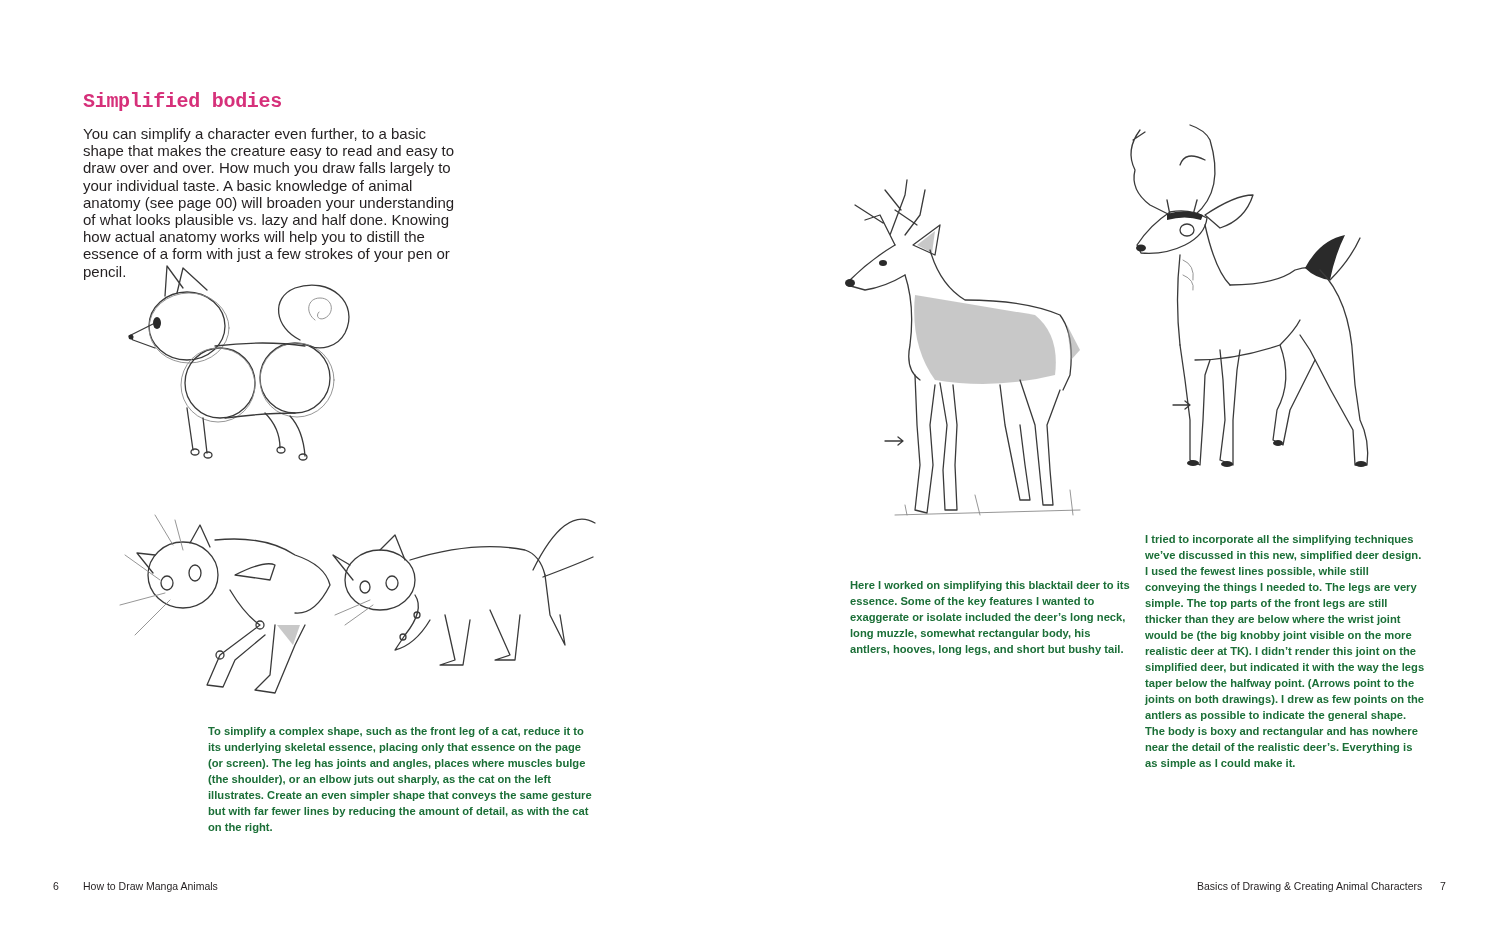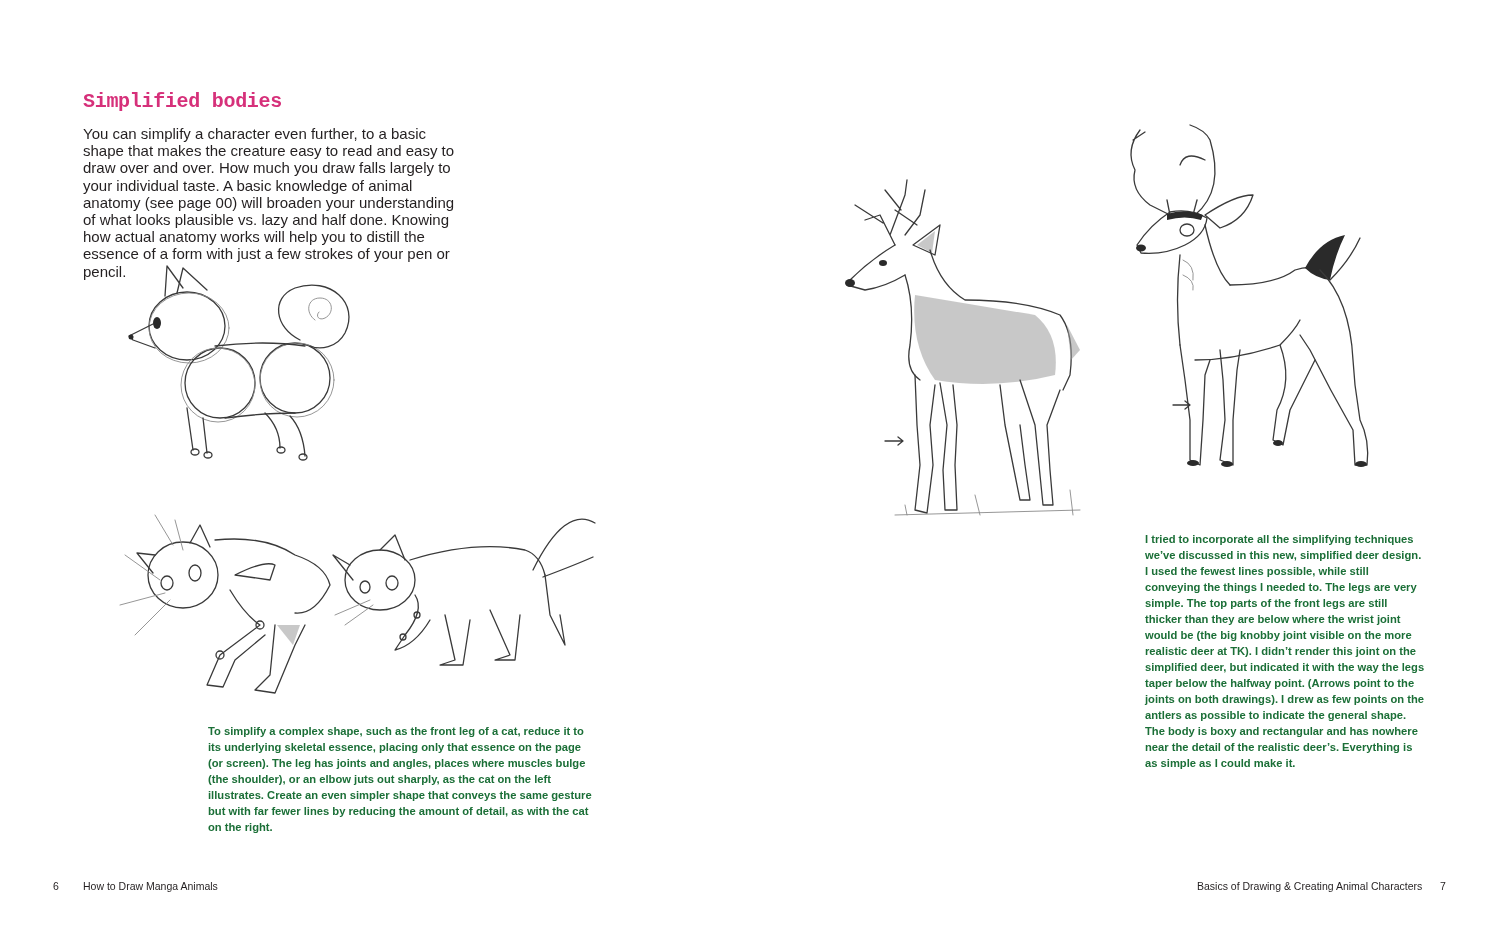--- a/index.html
+++ b/index.html
@@ -189,17 +189,18 @@
 
       <ellipse class="dark" cx="88" cy="343" rx="6" ry="3"></ellipse>
       <ellipse class="dark" cx="122" cy="344" rx="6" ry="3"></ellipse>
       <ellipse class="dark" cx="256" cy="344" rx="6" ry="3"></ellipse>
       <ellipse class="dark" cx="173" cy="323" rx="5" ry="3"></ellipse>
 
       <path class="pencil" d="M68 285 L85 285 M80 281 L85 285 L80 289"></path>
     </svg>
   </div>
 
+  <p class="caption cap-deer1">Here I worked on simplifying this blacktail deer to its essence. Some of the key features I wanted to exaggerate or isolate included the deer’s long neck, long muzzle, somewhat rectangular body, his antlers, hooves, long legs, and short but bushy tail.</p>
   <p class="caption cap-deer2">I tried to incorporate all the simplifying techniques we’ve discussed in this new, simplified deer design. I used the fewest lines possible, while still conveying the things I needed to. The legs are very simple. The top parts of the front legs are still thicker than they are below where the wrist joint would be (the big knobby joint visible on the more realistic deer at TK). I didn’t render this joint on the simplified deer, but indicated it with the way the legs taper below the halfway point. (Arrows point to the joints on both drawings). I drew as few points on the antlers as possible to indicate the general shape. The body is boxy and rectangular and has nowhere near the detail of the realistic deer’s. Everything is as simple as I could make it.</p>
 
   <div class="folio folio-right-title">Basics of Drawing &amp; Creating Animal Characters</div>
   <div class="folio folio-right-num">7</div>
 </div>
 
 </body></html>

